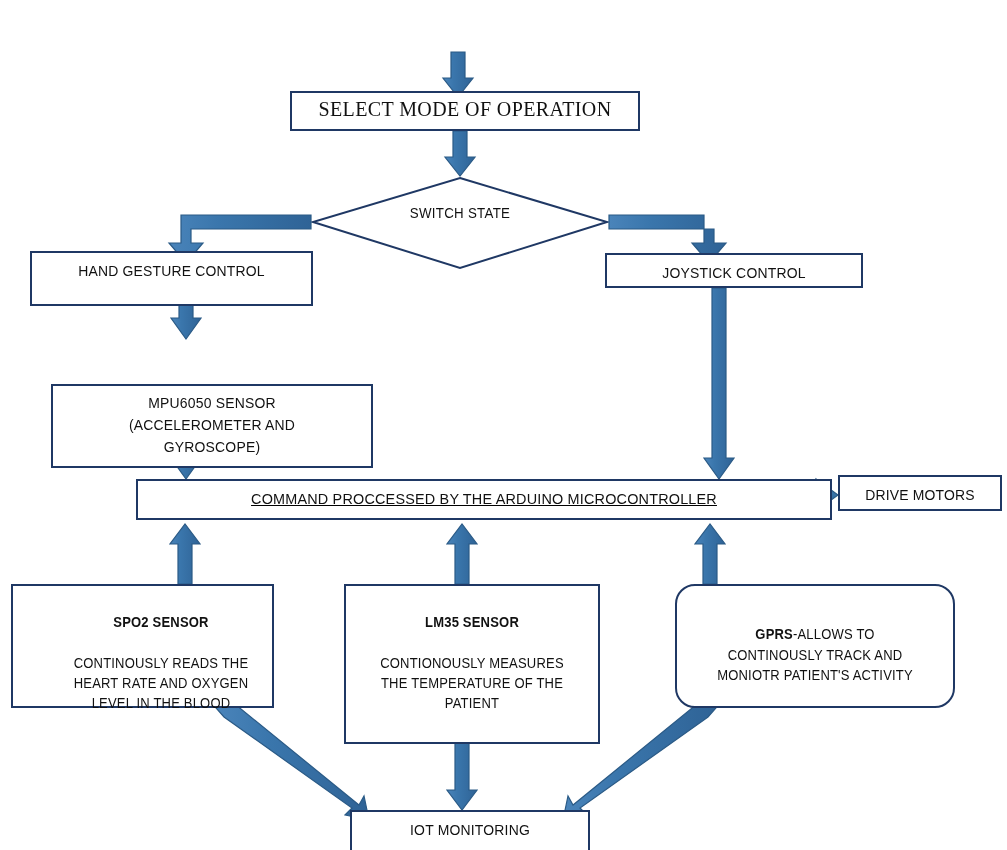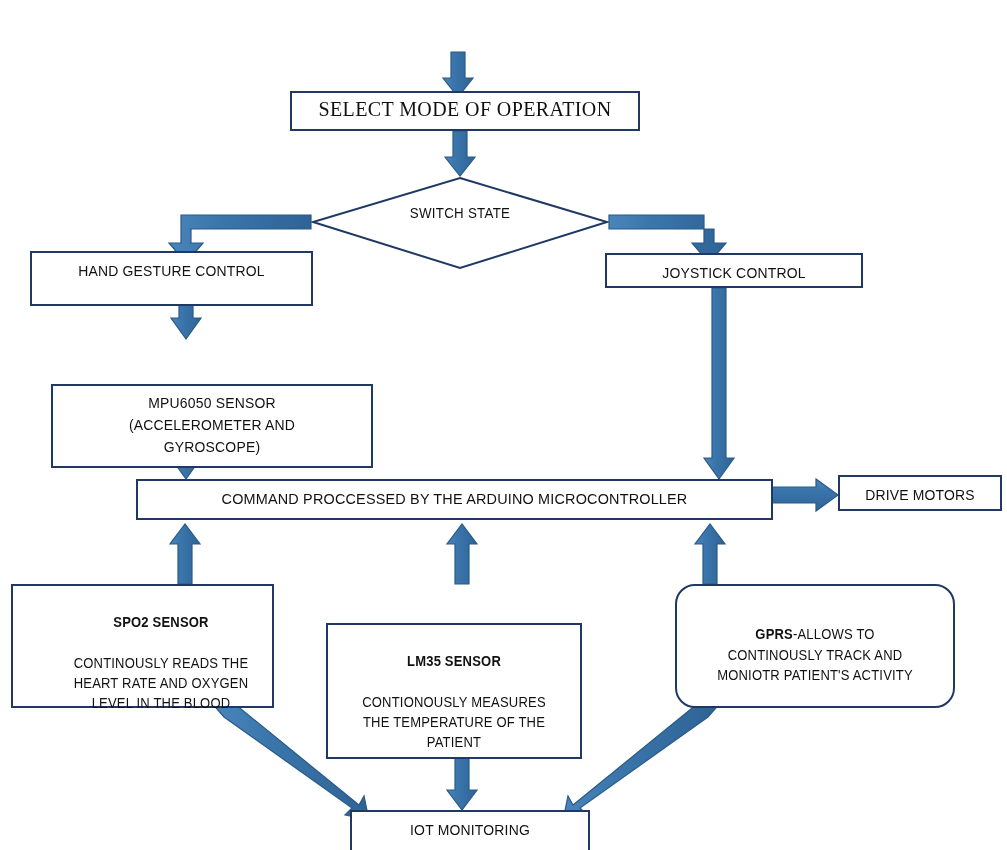--- a/index.html
+++ b/index.html
@@ -172,38 +172,38 @@
   <div class="node sans" style="left:605px; top:253px; width:258px; height:35px;">
     <span class="txt">JOYSTICK CONTROL</span>
   </div>
 
   <div class="node sans multi" style="left:51px; top:339px; width:322px; height:84px;margin-top:45px;">
     <span class="txt">MPU6050 SENSOR
 (ACCELEROMETER AND
 GYROSCOPE)</span>
   </div>
 
-  <div class="node sans md" style="left:136px; top:479px; width:637px; height:41px;">
+  <div class="node sans md" style="left:136px; top:479px; width:696px; height:41px;text-decoration:underline;">
     <span class="txt">COMMAND PROCCESSED  BY THE ARDUINO MICROCONTROLLER</span>
   </div>
 
   <div class="node sans" style="left:838px; top:475px; width:164px; height:36px;">
     <span class="txt">DRIVE MOTORS</span>
   </div>
 
   <div class="node sans sm multi" style="left:11px; top:584px; width:263px; height:124px;padding-left:37px;">
     <span class="txt">
       <b>SPO2 SENSOR</b><br>
       <span>CONTINOUSLY READS THE
 HEART RATE AND OXYGEN
 LEVEL IN THE BLOOD</span>
     </span>
   </div>
 
-  <div class="node sans sm multi" style="left:326px; top:584px; width:256px; height:136px;margin-top:39px;">
+  <div class="node sans sm multi" style="left:344px; top:584px; width:256px; height:160px;">
     <span class="txt">
       <b>LM35 SENSOR</b><br>
       <span>CONTIONOUSLY MEASURES
 THE TEMPERATURE OF THE
 PATIENT</span>
     </span>
   </div>
 
   <div class="node sans sm multi" style="left:675px; top:584px; width:280px; height:124px;border-radius:20px;">
     <span class="txt" style="padding-top:18px;">

